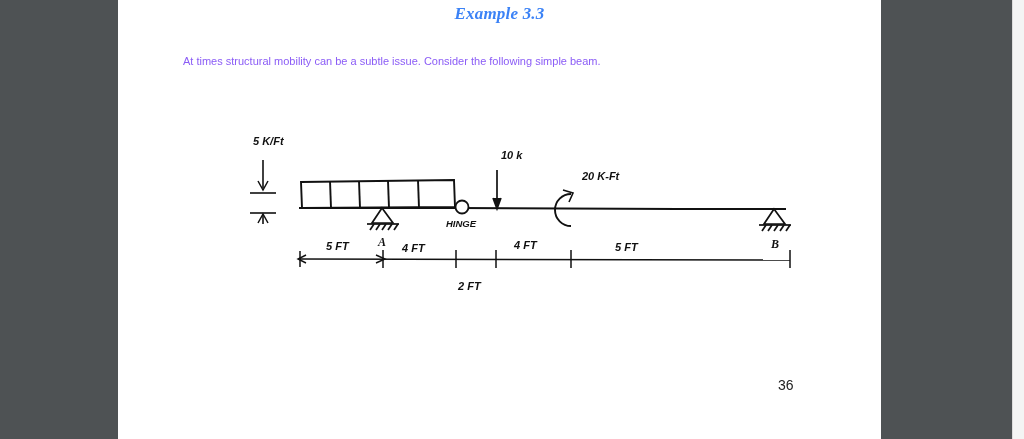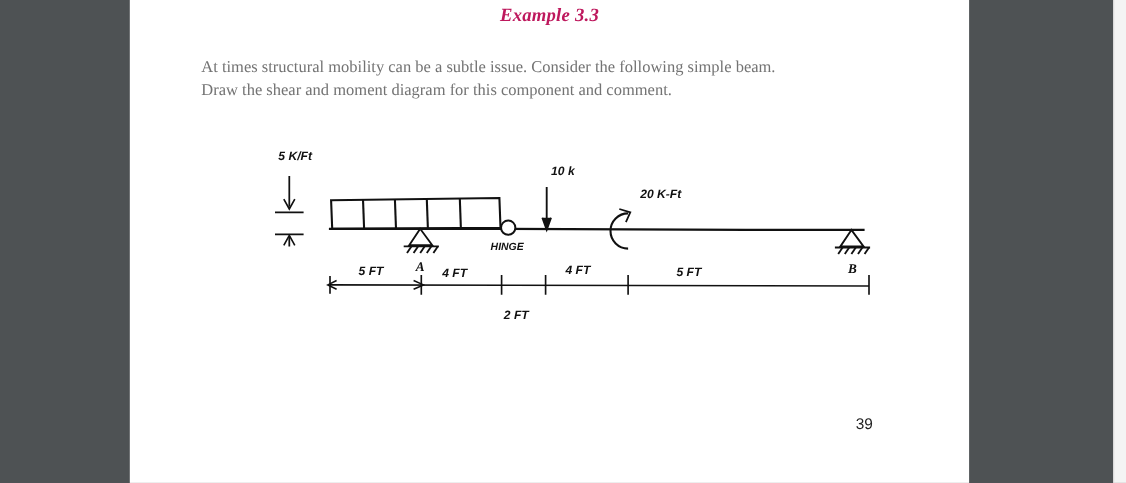--- a/index.html
+++ b/index.html
@@ -47,32 +47,32 @@
   .page-title {
     position: absolute;
     left: 0;
     top: 4px;
     width: 763px;
     text-align: center;
     font-family: "Liberation Serif", serif;
     font-weight: bold;
     font-style: italic;
     font-size: 17px;
-    color: #be185d;
+    color: #3b82f6;
     letter-spacing: 0.2px;
   }
   .body-text {
     position: absolute;
     left: 65px;
     top: 51px;
     width: 625px;
-    font-family: Liberation Serif, serif;
-    font-size: 15px;
+    font-family: Liberation Sans, sans-serif;
+    font-size: 11px;
     line-height: 21px;
-    color: #737373;
+    color: #8b5cf6;
   }
   .page-number {
     position: absolute;
     left: 660px;
     top: 377px;
     font-family: "Liberation Sans", sans-serif;
     font-size: 14px;
     color: #222;
   }
   .figure {
@@ -111,21 +111,20 @@
 <body>
 
 <div class="viewer">
 
   <div class="page">
 
     <div class="page-title">Example 3.3</div>
 
     <div class="body-text">
       <div>At times structural mobility can be a subtle issue.  Consider the following simple beam.</div>
-      <div>Draw the shear and moment diagram for this component and comment.</div>
     </div>
 
     <div class="figure">
       <svg width="600" height="185" viewBox="0 0 600 185" xmlns="http://www.w3.org/2000/svg">
 
         <g stroke="#111" stroke-width="1.6" fill="none">
           <line x1="37" y1="40" x2="37" y2="68"></line>
           <path d="M32 61 L37 70 L42 61" stroke-width="1.5"></path>
           <line x1="24" y1="73" x2="50" y2="73"></line>
           <line x1="24" y1="93" x2="50" y2="93"></line>
@@ -200,21 +199,21 @@
         <text class="hand" x="100" y="130">5 FT</text>
         <text class="hand" x="176" y="132">4 FT</text>
         <text class="hand" x="288" y="129">4 FT</text>
         <text class="hand" x="389" y="131">5 FT</text>
 
         <text class="hand" x="232" y="170">2 FT</text>
 
       </svg>
     </div>
 
-    <div class="page-number">39</div>
+    <div class="page-number">36</div>
 
   </div>
 
   <div class="scrollbar-track">
     <div class="scrollbar-thumb"></div>
   </div>
 
 </div>
 
 </body></html>

